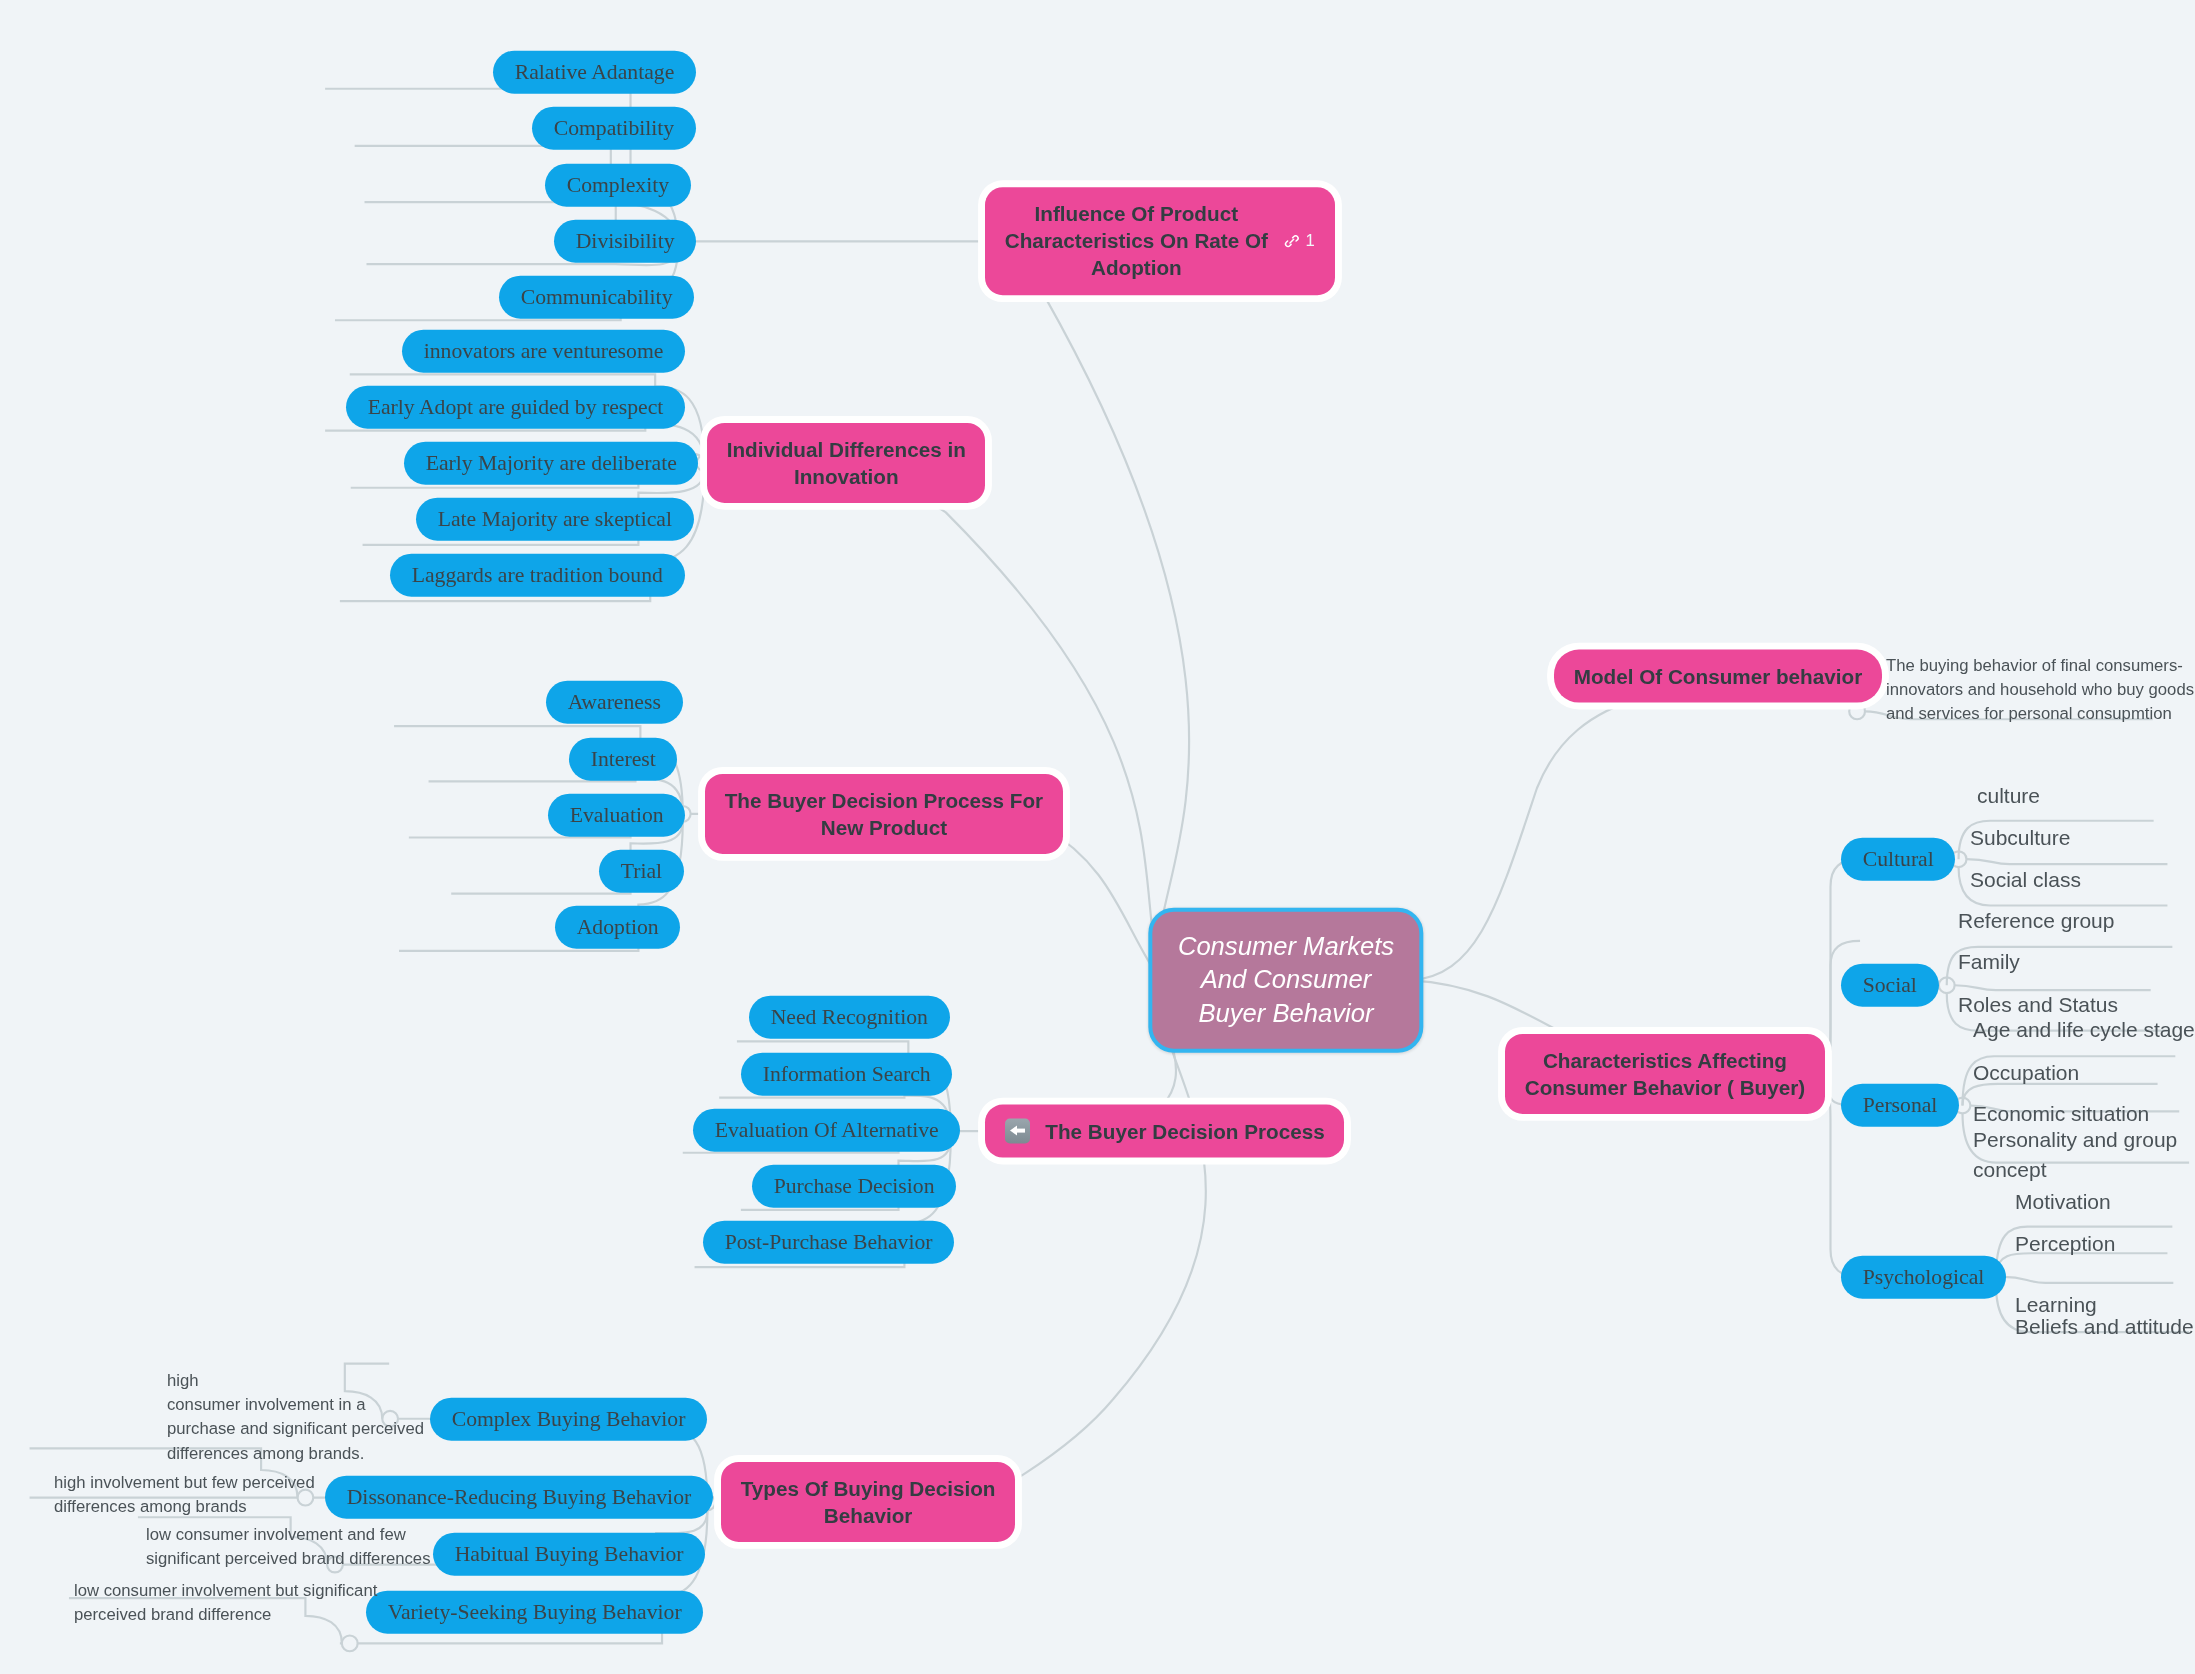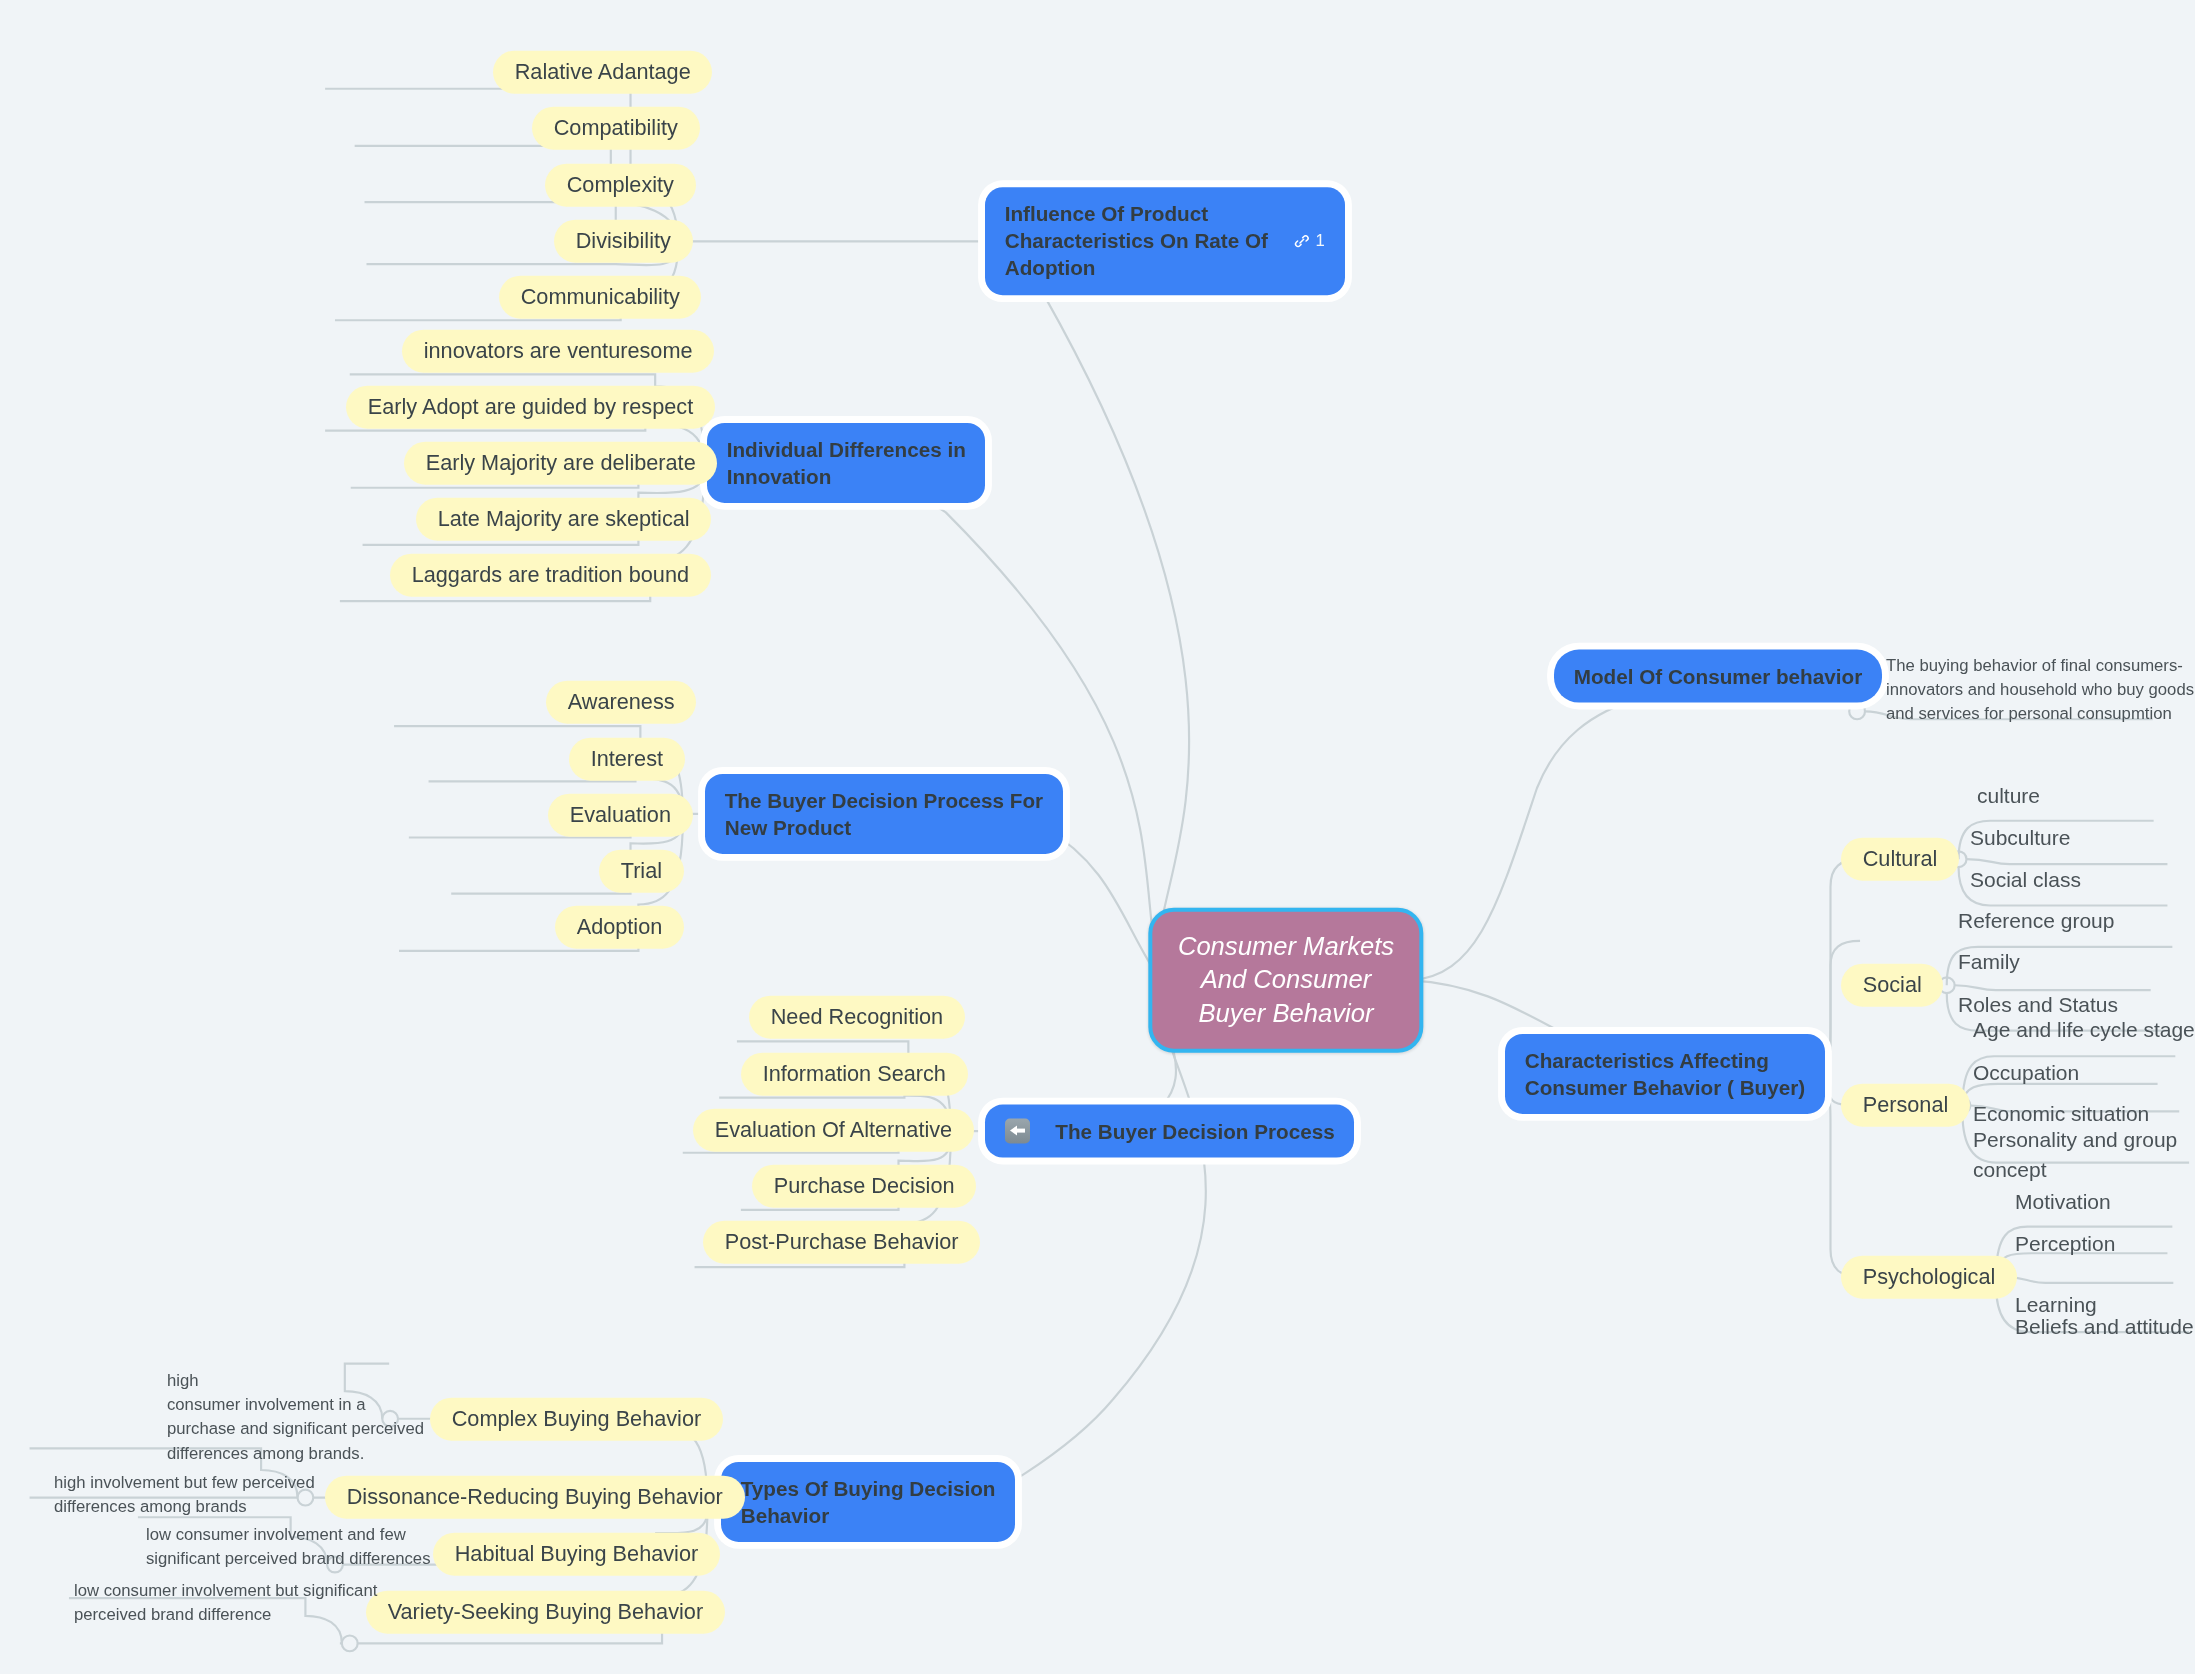--- a/index.html
+++ b/index.html
@@ -10,44 +10,46 @@
     font-family:"Liberation Sans", sans-serif;
     background:#f0f4f7;
   }
   #canvas { position:absolute; inset:0; }
   #wires { position:absolute; left:0; top:0; width:2196px; height:1675px; pointer-events:none; }
 
   .node { position:absolute; display:flex; align-items:center; justify-content:center; }
 
   
   .green {
-    background:#fef9c3;
+    background:#0ea5e9;
     color:#3a4449;
     border-radius:984px;
     padding:8.9px 21.7px;
     font-size:21.7px;
     line-height:1.15;
     white-space:nowrap;
     transform:translateY(-50%);
+    font-family:Liberation Serif, serif;
   }
 
   
   .blue {
-    background:#3b82f6;
+    background:#ec4899;
     color:#333d42;
     border-radius:17.7px;
     padding:12.8px 19.7px;
     font-size:20.7px;
     font-weight:bold;
     line-height:1.32;
     box-shadow:0 0 0 6.9px #ffffff;
     transform:translateY(-50%);
     display:flex;
     align-items:center;
-    gap:25px;
+    gap:15px;
+    text-align:center;
   }
   .blue .txt { display:block; }
 
   .link-badge {
     display:inline-flex; align-items:center; gap:4.9px;
     font-size:16.7px; font-weight:normal; color:#ffffff;
     white-space:nowrap;
   }
   .link-badge svg { display:block; }
   .link-badge .cnt { color:#f2f8fb; font-size:16.7px; }

